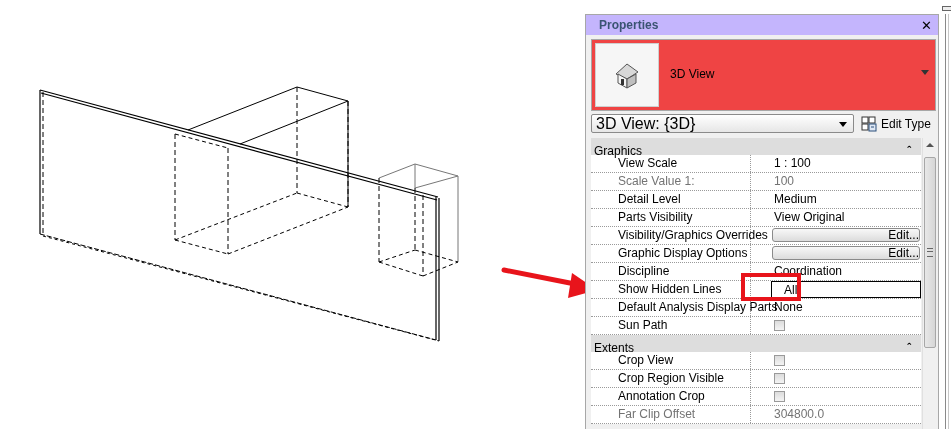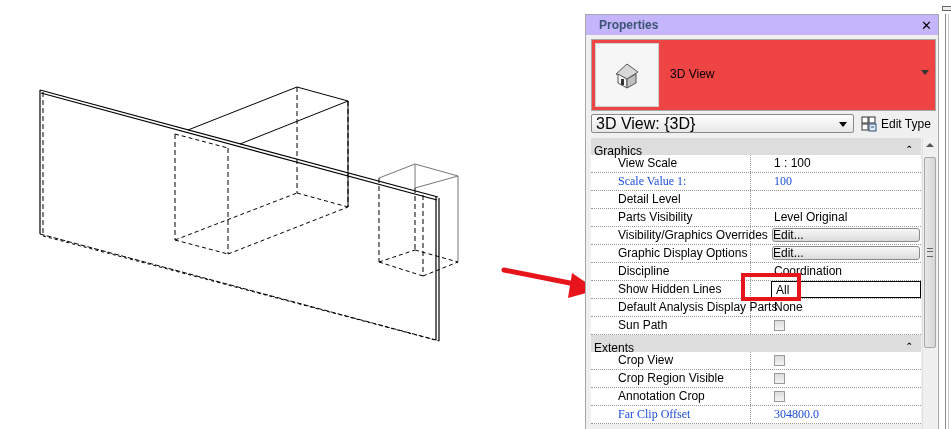--- a/index.html
+++ b/index.html
@@ -47,29 +47,29 @@
   .grid-wrap { position: absolute; left: 5px; top: 123px; width: 345px; height: 310px; }
   .grid { position: absolute; left: 0; top: 0; width: 330px; }
   .group {
     height: 17px; background: #dddddd; display: flex; 
     justify-content: space-between; padding: 6px 8px 0 3px; box-sizing: border-box; font-size: 12px;
   }
   .collapse { font-size: 9px; font-weight: bold; }
   .row { display: flex; height: 18px; background: #fff; border-bottom: 1px dotted #9a9a9a; box-sizing: border-box; }
   .row .k { width: 160px; padding-left: 27px; box-sizing: border-box; border-right: 1px dotted #9a9a9a; line-height: 17px; white-space: nowrap; overflow: visible; }
   .row .v { flex: 1; padding-left: 3px; line-height: 17px; position: relative; margin-left: 20px; }
-  .row.dim .k, .row.dim .v { color: #1d4ed8; font-family: Liberation Serif, serif; }
+  .row.dim .k, .row.dim .v { color: #737373; }
   .btn {
     position: absolute; left: 1px; right: 1px; top: 1px; height: 14px;
     background: linear-gradient(#f8f8f8, #dcdcdc); border: 1px solid #8a8a8a; border-radius: 3px;
-    text-align: left; line-height: 13px; font-size: 12px; box-sizing: border-box;
+    text-align: right; line-height: 13px; font-size: 12px; box-sizing: border-box;
   }
   .checkbox { display: inline-block; width: 11px; height: 11px; margin-top: 3px; border: 1px solid #9a9a9a;
     background: linear-gradient(#dcdcdc, #f4f4f4); box-sizing: border-box; }
-  .editing { position: absolute; left: 0; right: 0; top: 0; bottom: 0; border: 1px solid #000; padding-left: 4px; background: #fff; }
+  .editing { position: absolute; left: 0; right: 0; top: 0; bottom: 0; border: 1px solid #000; padding-left: 12px; background: #fff; }
 
   .vscroll { position: absolute; left: 331px; top: 0; width: 14px; height: 310px; background: #f0f0f0; border-left: 1px solid #e0e0e0; }
   .vscroll .up { position: absolute; left: 3px; top: 5px; width: 0; height: 0;
     border-left: 4px solid transparent; border-right: 4px solid transparent; border-bottom: 4px solid #555; }
   .vscroll .thumb { position: absolute; left: 1px; top: 19px; width: 12px; height: 191px;
     background: linear-gradient(90deg, #e8e8e8, #d6d6d6); border: 1px solid #a7a7a7; border-radius: 2px; box-sizing: border-box; }
   .vscroll .grip { position: absolute; left: 2px; top: 90px; width: 6px; height: 7px;
     border-top: 1px solid #666; border-bottom: 1px solid #666; }
   .vscroll .grip::after { content: ""; position: absolute; left: 0; top: 2px; width: 6px; height: 1px; background: #666; }
 
@@ -180,24 +180,25 @@
       <div class="row">
         <div class="k">View Scale</div>
         <div class="v">1 : 100</div>
       </div>
       <div class="row dim">
         <div class="k">Scale Value    1:</div>
         <div class="v">100</div>
       </div>
       <div class="row">
         <div class="k">Detail Level</div>
+        <div class="v">Medium</div>
       </div>
       <div class="row">
         <div class="k">Parts Visibility</div>
-        <div class="v">Level Original</div>
+        <div class="v">View Original</div>
       </div>
       <div class="row">
         <div class="k">Visibility/Graphics Overrides</div>
         <div class="v">
             <div class="btn">Edit...</div>
           </div>
       </div>
       <div class="row">
         <div class="k">Graphic Display Options</div>
         <div class="v">

